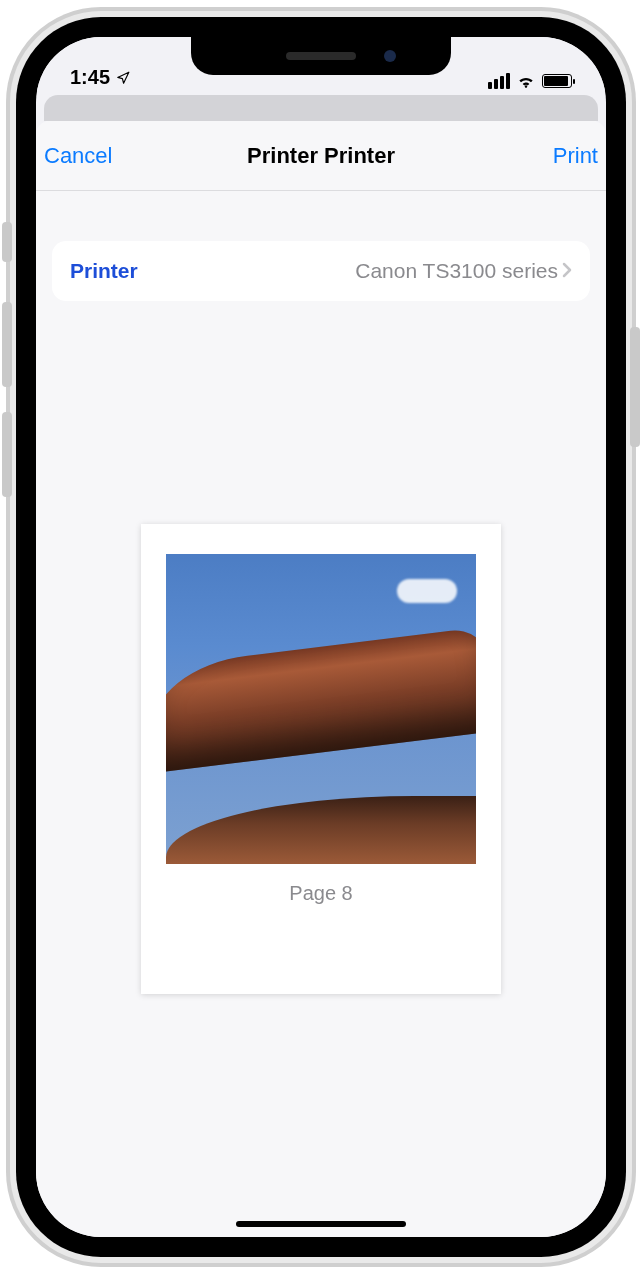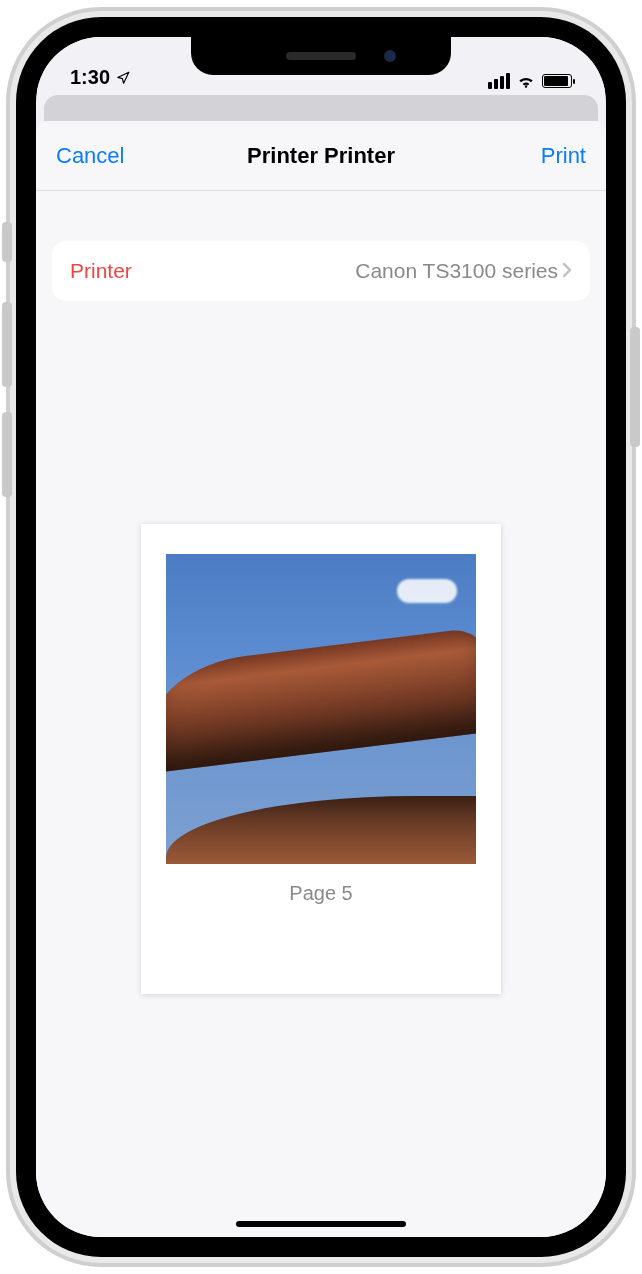--- a/index.html
+++ b/index.html
@@ -107,21 +107,21 @@
     justify-content:center;
     position:relative;
     border-bottom:1px solid #dcdcdf;
     background:#f7f7f9;
     border-top-left-radius:14px;
     border-top-right-radius:14px;
   }
   .nav-title { font-weight:600; font-size:22px; }
   .nav-left, .nav-right {
     position:absolute; top:0; bottom:0; display:flex; align-items:center;
-    font-size:22px; color:#0b7bff; padding:0 20px;
+    font-size:22px; color:#0b7bff; padding:0 8px;
   }
   .nav-left { left:0; }
   .nav-right { right:0; font-weight:400; }
 
   
   .group {
     margin: 50px 16px 0;
     background:#fff;
     border-radius:14px;
     position:relative;
@@ -132,21 +132,21 @@
     justify-content:space-between;
     padding: 18px 18px;
     font-size:21px;
     position:relative;
   }
   .row + .row::before {
     content:"";
     position:absolute; top:0; left:18px; right:0;
     height:1px; background:#e2e2e5;
   }
-  .row-label { color:#ef4444; }
+  .row-label { color:#1d4ed8;font-weight:bold; }
   .row-value { color:#8a8a8e; display:flex; align-items:center; }
   .chev { color:#c5c5c8; margin-left:4px; }
 
   
   .stepper {
     display:flex; align-items:center;
     background:#efeff0; border-radius:10px;
     height:40px; overflow:hidden;
   }
   .stepper-btn {
@@ -218,21 +218,21 @@
   <div class="side-btn side-right"></div>
 
   <div class="screen">
     <div class="notch">
       <div class="speaker"></div>
       <div class="cam"></div>
     </div>
 
     <div class="status-bar">
       <div class="status-left">
-        <span>1:30</span>
+        <span>1:45</span>
         <span class="loc-icon">
           <svg width="14" height="14" viewBox="0 0 24 24">
               <path d="M3 11 L22 2 L13 21 L11 13 Z" fill="none" stroke="#000" stroke-width="2" stroke-linejoin="round"></path>
             </svg>
         </span>
       </div>
       <div class="status-right">
         <div class="sig-bars">
             <span></span>
             <span></span>
@@ -281,20 +281,20 @@
 
       </div>
 
       <div class="preview-wrap">
         <div class="page">
           <div class="photo">
             <div class="cloud"></div>
             <div class="arch-top"></div>
             <div class="arch-bottom"></div>
           </div>
-          <div class="page-label">Page 5</div>
+          <div class="page-label">Page 8</div>
         </div>
       </div>
 
       <div class="home-ind"></div>
     </div>
   </div>
 </div>
 
 </body></html>

